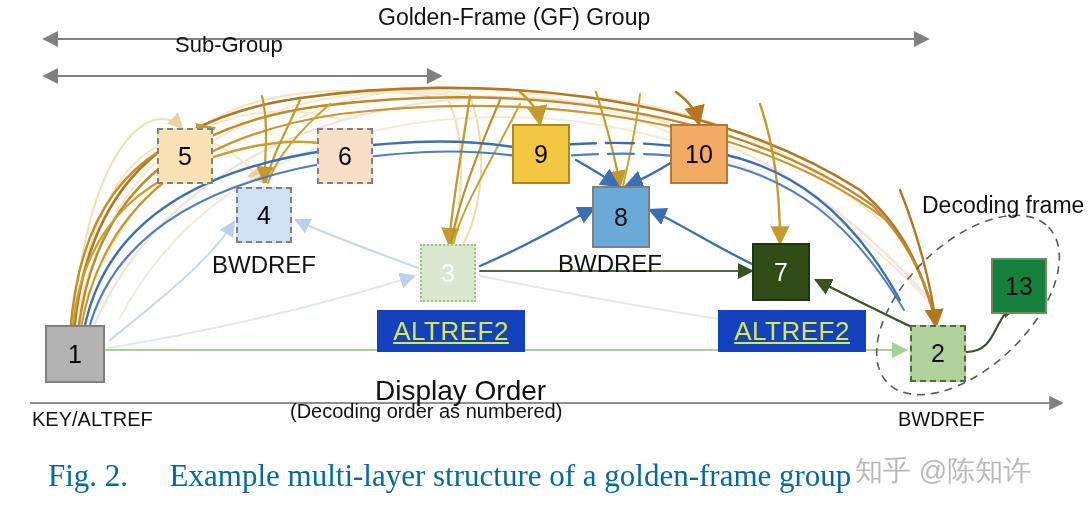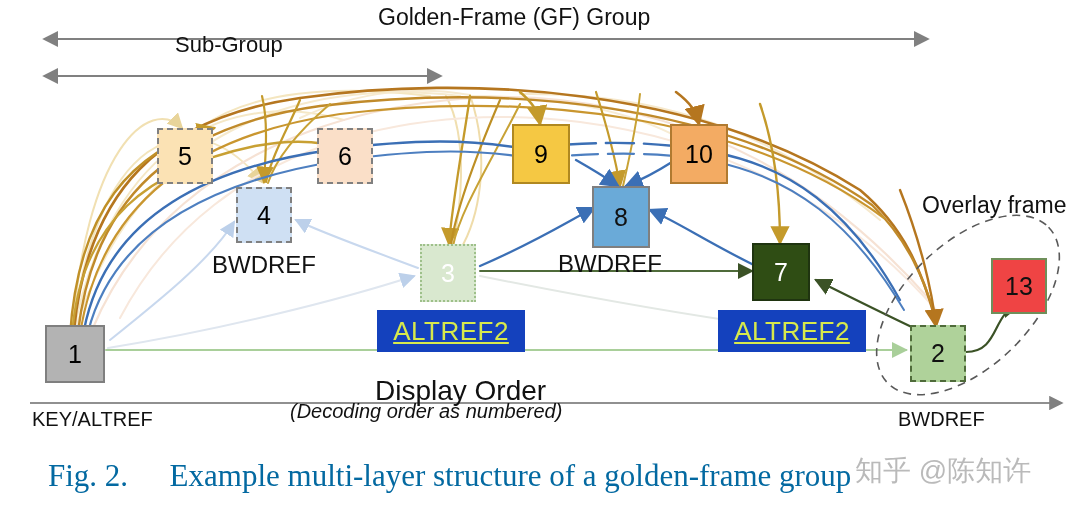--- a/index.html
+++ b/index.html
@@ -54,21 +54,21 @@
     white-space:nowrap;
     pointer-events:none;
   }
   .axis-lbl{
     position:absolute;
     font-size:20px;
     font-family:"Liberation Sans", sans-serif;
     white-space:nowrap;
     z-index:6;
   }
-  .ital{font-style:italic;}
+  .ital{}
 </style>
 </head>
 <body>
 
 <div id="stage">
 
   <svg id="layer" viewBox="0 0 1092 517">
     <defs>
       <marker id="mk-gray" markerWidth="9" markerHeight="9" refX="8" refY="4.5" orient="auto">
         <path d="M0,0 L9,4.5 L0,9 z" fill="#808080"></path>
@@ -212,31 +212,31 @@
   <div class="frame" style="left:512px;top:124px;width:58px;height:60px;background:#f5c843;border:2px solid #b08820;color:#000;">9</div>
 
   <div class="frame" style="left:592px;top:186px;width:58px;height:62px;background:#6aaad8;border:2px solid #7f7f7f;color:#111;">8</div>
 
   <div class="frame" style="left:670px;top:124px;width:58px;height:60px;background:#f3ab63;border:2px solid #b07a30;color:#000;">10</div>
 
   <div class="frame" style="left:752px;top:243px;width:58px;height:58px;background:#2f4d14;border:2px solid #1f3410;color:#fff;">7</div>
 
   <div class="frame" style="left:910px;top:325px;width:56px;height:57px;background:#afd29a;border:2px dashed #4f6b3a;color:#111;">2</div>
 
-  <div class="frame" style="left:991px;top:258px;width:56px;height:56px;background:#ef4444;border:2px solid #6f8f5a;color:#111;">13</div>
+  <div class="frame" style="left:991px;top:258px;width:56px;height:56px;background:#15803d;border:2px solid #6f8f5a;color:#111;">13</div>
 
   <div class="altref2" style="left:377px;top:310px;width:148px;height:42px;background:#1441bd;color:#d7e94c;">ALTREF2</div>
 
   <div class="altref2" style="left:718px;top:310px;width:148px;height:42px;background:#1441bd;color:#d7e94c;">ALTREF2</div>
 
   <div class="lbl" style="left:212px;top:251px;font-size:24px;">BWDREF</div>
 
   <div class="lbl" style="left:558px;top:250px;font-size:24px;">BWDREF</div>
 
-  <div class="lbl" style="left:922px;top:192px;font-size:23px;">Overlay frame</div>
+  <div class="lbl" style="left:922px;top:192px;font-size:23px;">Decoding frame</div>
 
   <div class="axis-lbl" style="left:375px;top:375px;font-size:28px;">Display Order</div>
 
   <div class="axis-lbl ital" style="left:290px;top:400px;font-size:20px;">(Decoding order as numbered)</div>
 
   <div class="axis-lbl" style="left:32px;top:408px;font-size:20px;">KEY/ALTREF</div>
 
   <div class="axis-lbl" style="left:898px;top:408px;font-size:20px;">BWDREF</div>
 
   <div class="caption" style="left:48px;top:458px;">

